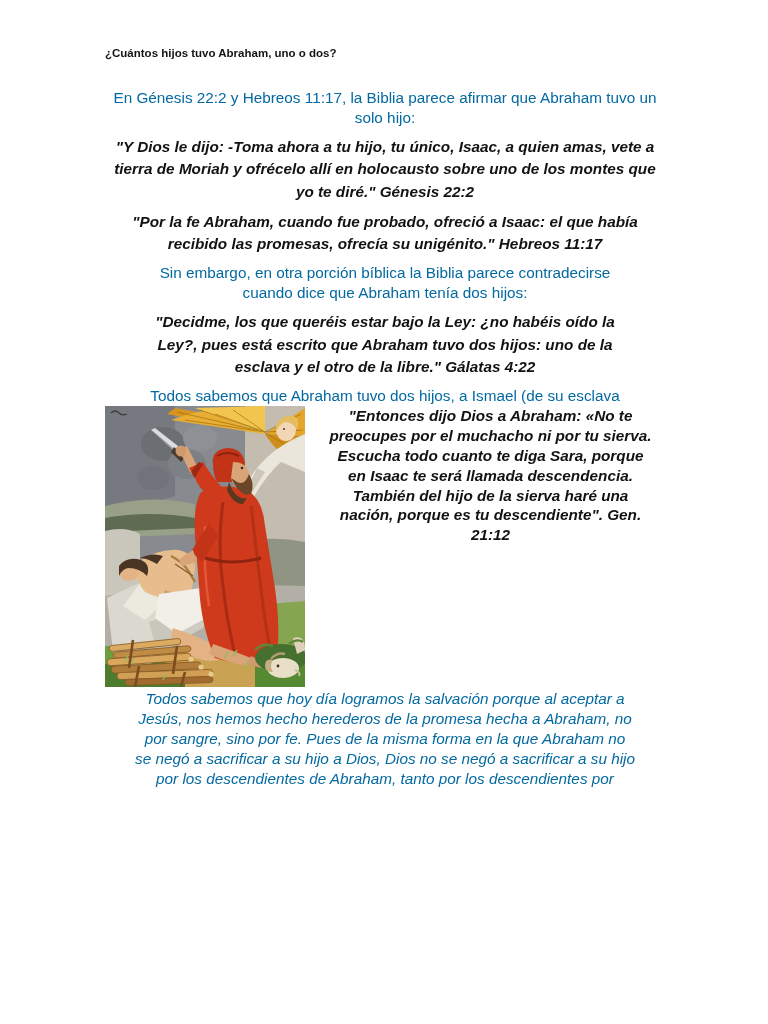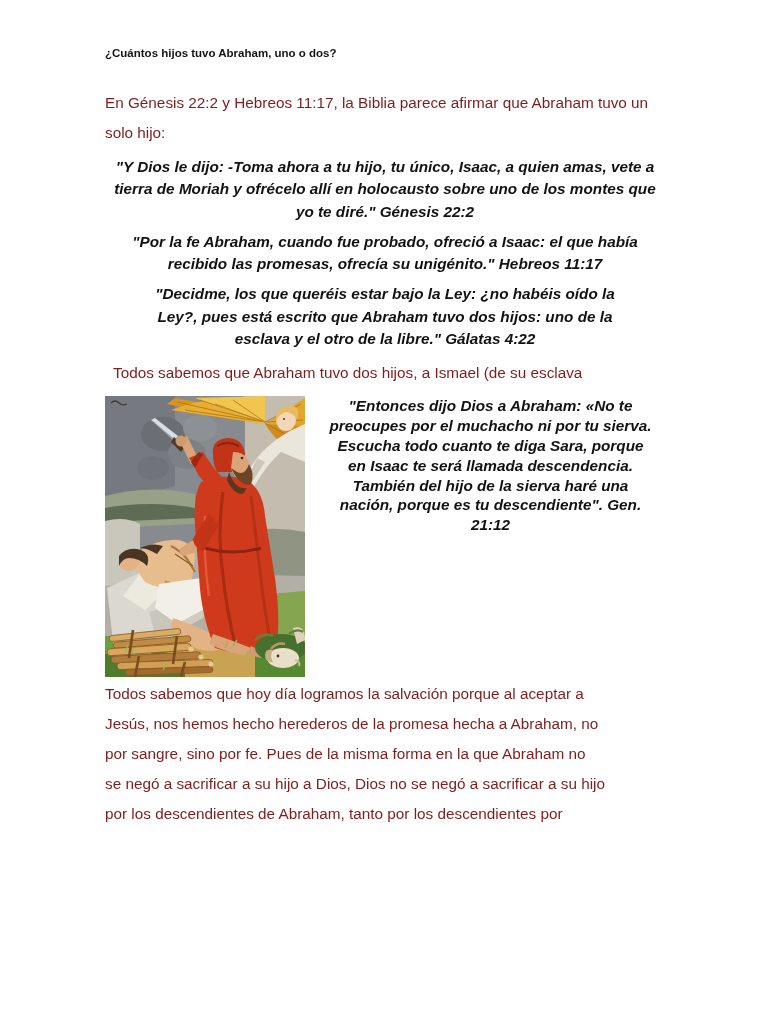--- a/index.html
+++ b/index.html
@@ -19,43 +19,45 @@
   .doc-title{
     font-size:11.5px;
     line-height:14px;
     font-weight:bold;
     color:#141414;
     margin:0 0 28px 0;
     white-space:pre-line;
   }
   p.body{
     font-size:15.3px;
-    line-height:30px;
+    line-height:20px;
     margin:0 0 8px 0;
-    color:#7f1d1d;
+    color:#0369a1;
     white-space:pre-line;
-  }
-  p.first-line{margin:8px;}
+    text-align:center;
+  }
+  p.first-line{margin:0;}
   p.quote{
     font-size:15.3px;
     line-height:22.3px;
     font-weight:bold;
     font-style:italic;
     text-align:center;
     color:#121212;
     margin:0 0 8px 0;
     white-space:pre-line;
   }
   p.quote-narrow{
     line-height:19.8px;
     margin:0 0 8px 0;
   }
   p.clear-para{
     clear:both;
     margin-top:13px;
+    font-style:italic;
   }
   .figure-float{
     float:left;
     width:200px;height:281px;
     margin:0 11px 2px 0;
   }
   .figure-float svg{display:block;width:200px;height:281px;}
 </style>
 </head>
 <body>
@@ -68,20 +70,22 @@
     <p class="body">En Génesis 22:2 y Hebreos 11:17, la Biblia parece afirmar que Abraham tuvo un
 solo hijo:</p>
 
     <p class="quote">"Y Dios le dijo: -Toma ahora a tu hijo, tu único, Isaac, a quien amas, vete a
 tierra de Moriah y ofrécelo allí en holocausto sobre uno de los montes que
 yo te diré." Génesis 22:2</p>
 
     <p class="quote">"Por la fe Abraham, cuando fue probado, ofreció a Isaac: el que había
 recibido las promesas, ofrecía su unigénito." Hebreos 11:17</p>
 
+    <p class="body">Sin embargo, en otra porción bíblica la Biblia parece contradecirse
+cuando dice que Abraham tenía dos hijos:</p>
 
     <p class="quote">"Decidme, los que queréis estar bajo la Ley: ¿no habéis oído la
 Ley?, pues está escrito que Abraham tuvo dos hijos: uno de la
 esclava y el otro de la libre." Gálatas 4:22</p>
 
 
     <p class="body first-line">Todos sabemos que Abraham tuvo dos hijos, a Ismael (de su esclava</p>
 
     <div class="figure-float">
       <svg viewBox="0 0 200 281" xmlns="http://www.w3.org/2000/svg">

